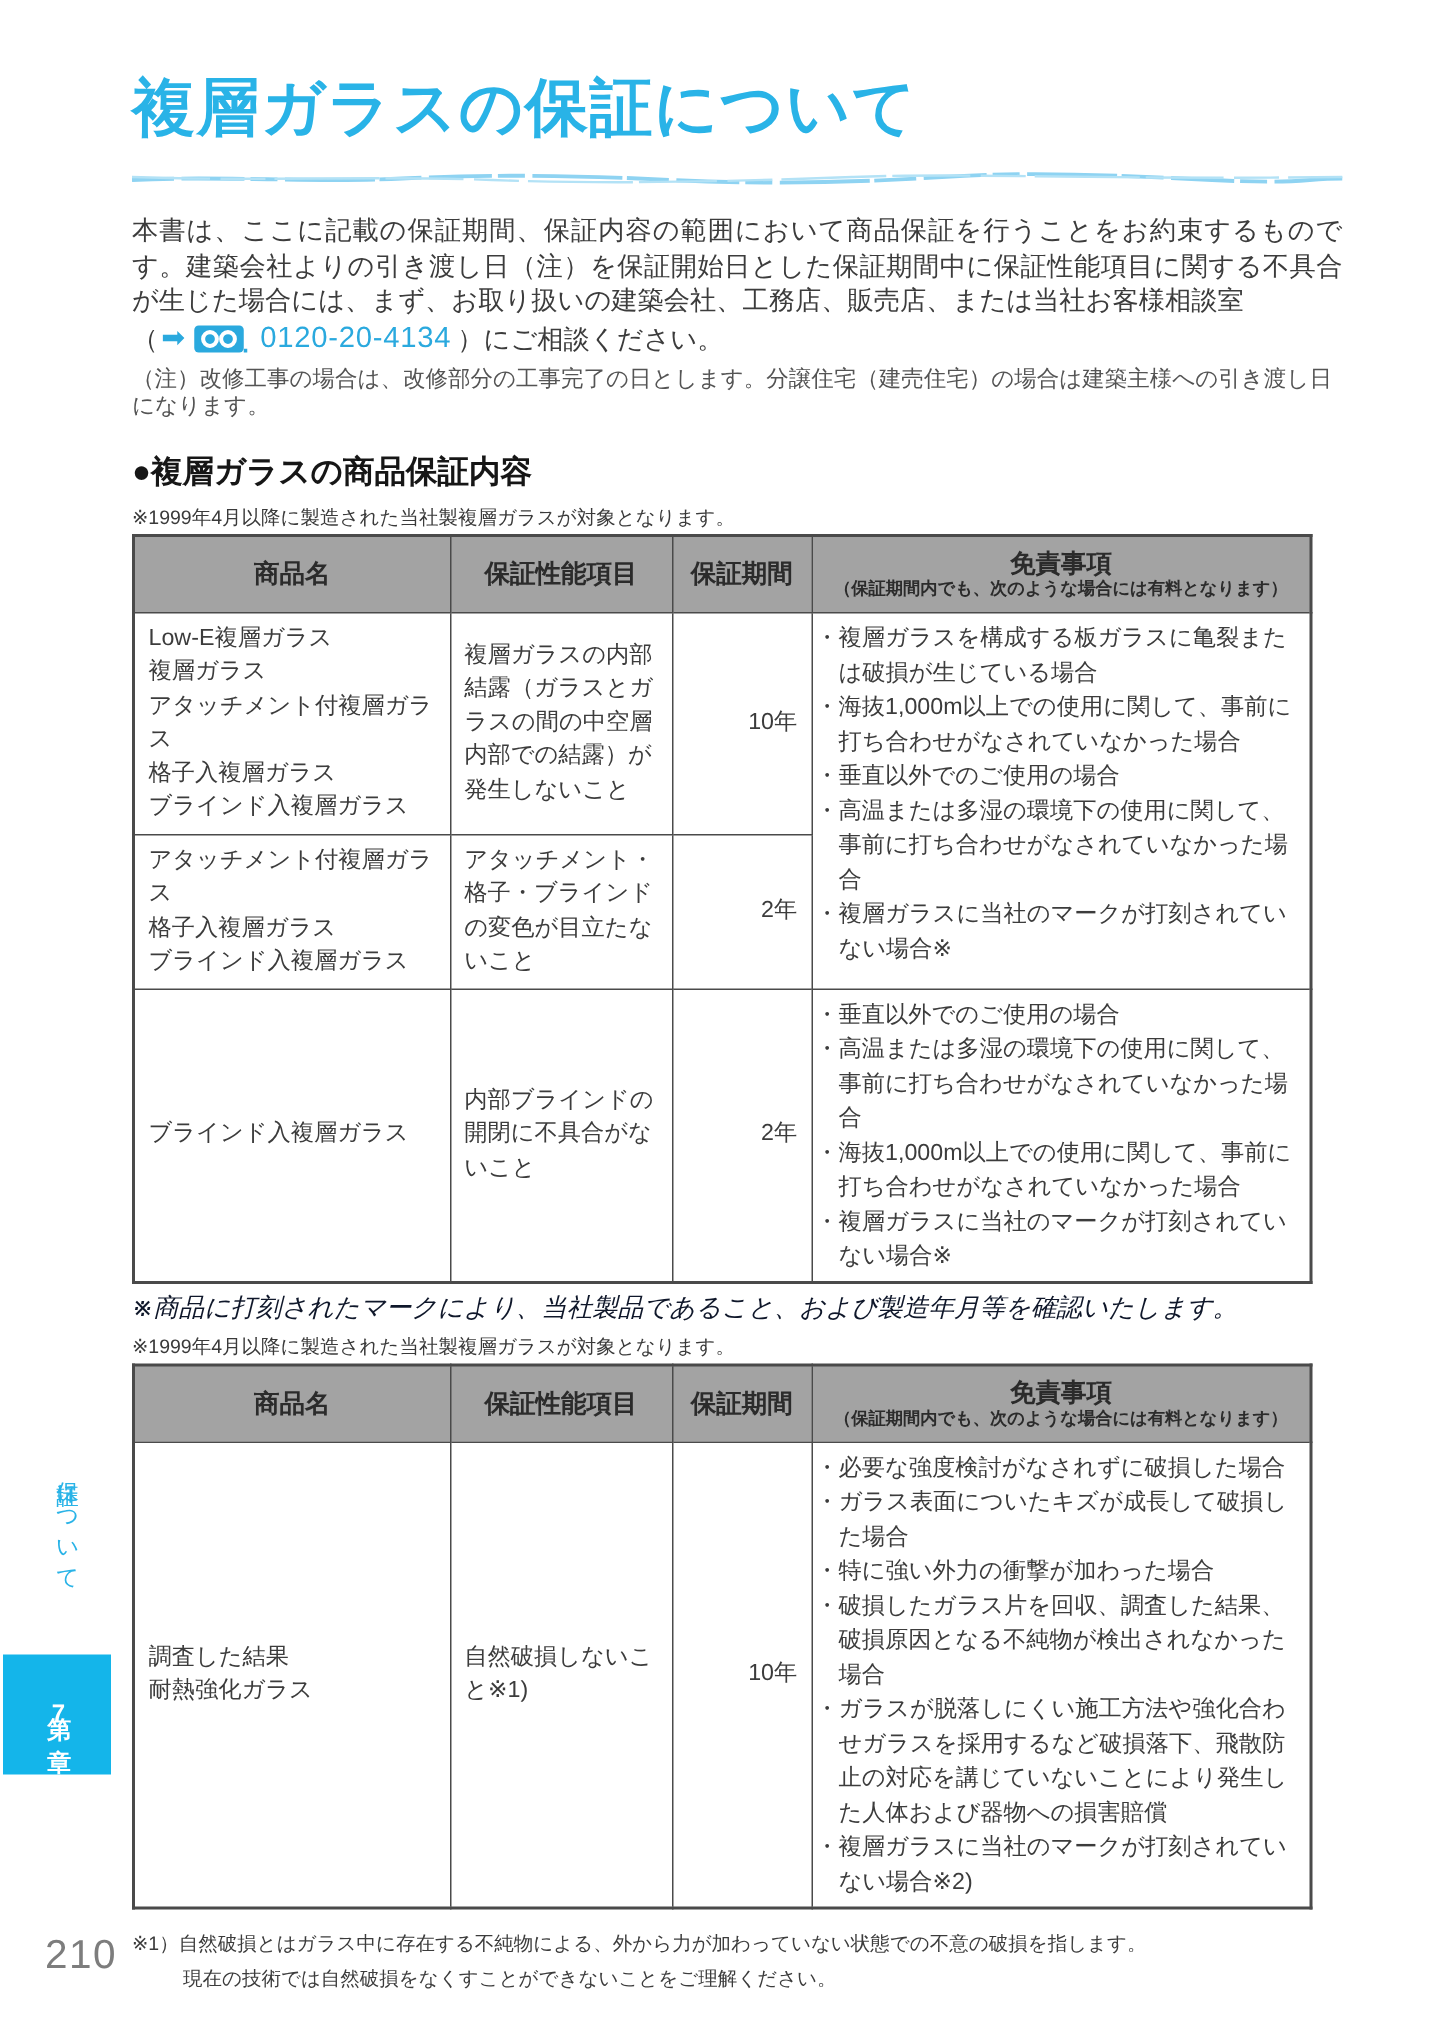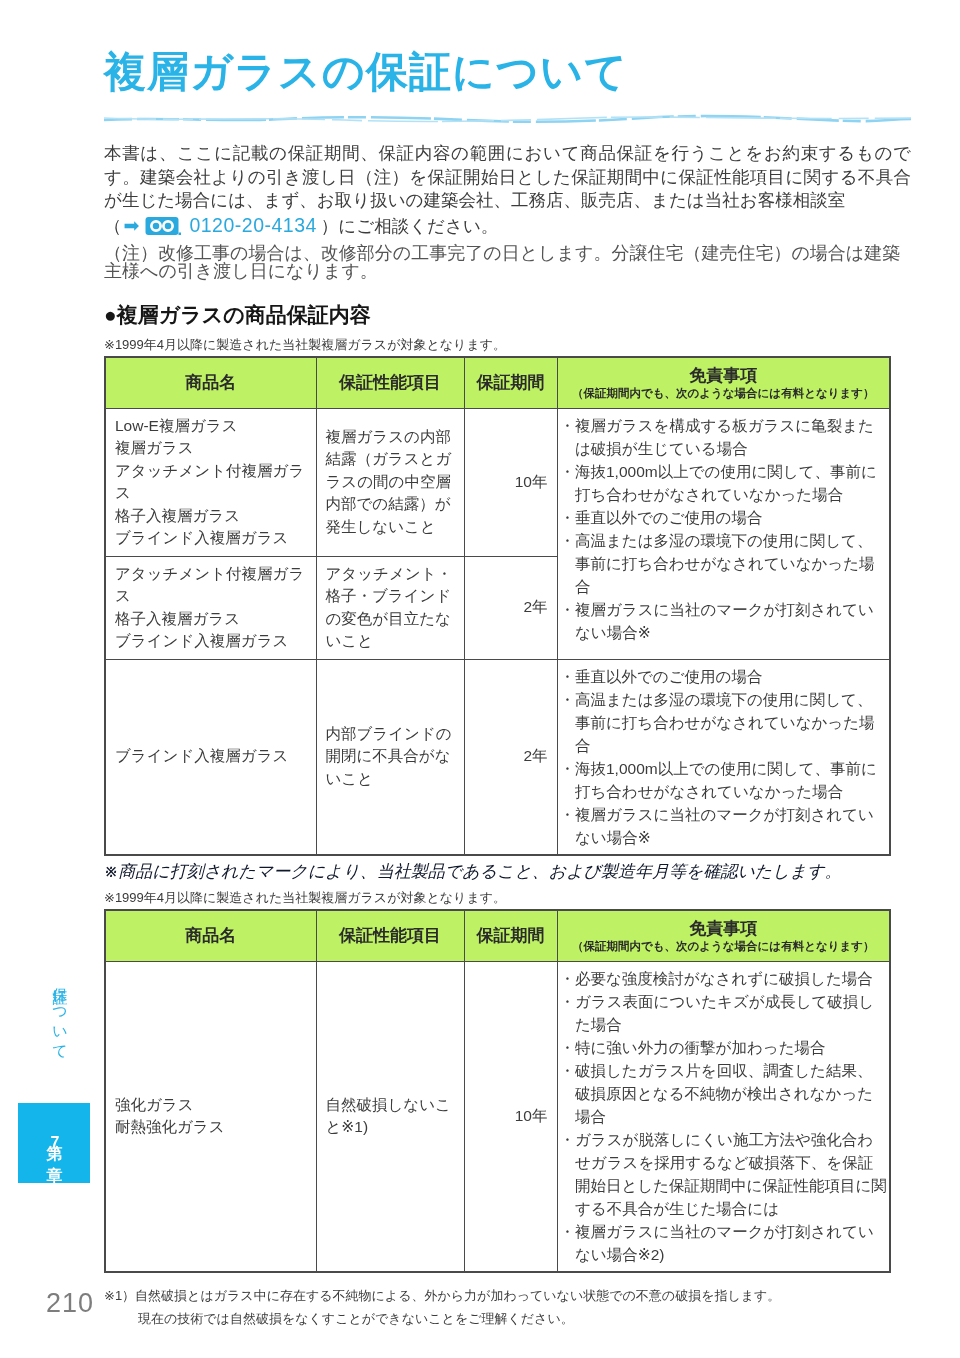--- a/index.html
+++ b/index.html
@@ -1,42 +1,42 @@
 <!DOCTYPE html>
 <html lang="ja"><head>
 <meta charset="utf-8">
 <style>
   html,body{margin:0;padding:0;background:#ffffff;}
   body{font-family:"Liberation Sans","DejaVu Sans",sans-serif;color:#3d3d3d;}
-  .page{position:relative;width:912px;height:1358px;background:#fff;overflow:hidden;margin-left:16px;}
+  .page{position:relative;width:912px;height:1358px;background:#fff;overflow:hidden;}
   .content{position:absolute;left:88px;top:0;width:807px;}
 
   
   .title{margin:46px 0 0 0;font-size:42px;line-height:52px;font-weight:bold;
          color:#29b3e7;letter-spacing:1px;}
   .brush{display:block;margin-top:16px;width:100%;height:10px;}
 
   
   .intro{margin:18px 0 0 0;font-size:17.5px;line-height:23.5px;text-align:justify;color:#3c3c3c;}
   .phone-line{display:flex;align-items:center;height:26px;font-size:17.5px;color:#3c3c3c;}
   .phone-line .arrow{color:#2aa9de;font-size:19px;margin:0 6px 0 2px;line-height:1;}
   .phone-line .dial{margin:0 8px 0 0;}
   .phone-num{color:#2aa9de;font-size:19.5px;letter-spacing:0.5px;margin-right:4px;}
-  .small-note{margin:5px 0 0 0;font-size:18px;line-height:18px;color:#545454;}
+  .small-note{margin:5px 0 0 0;font-size:15px;line-height:18px;color:#545454;}
 
   
   .sec-heading{margin:22px 0 0 0;font-size:21px;line-height:26px;font-weight:bold;color:#161616;}
   .table-note{margin:9px 0 3px 0;font-size:13px;line-height:16px;color:#3a3a3a;}
 
   
   table.wtable{border-collapse:collapse;width:785px;table-layout:fixed;}
   table.wtable th,table.wtable td{border:1.5px solid #4a4a4a;}
   table.wtable{border:2px solid #4a4a4a;}
   col.c1{width:211px;} col.c2{width:148px;} col.c3{width:93px;} col.c4{width:333px;}
-  thead th{background:#bef264;height:46px;vertical-align:middle;text-align:center;
+  thead th{background:#a3a3a3;height:46px;vertical-align:middle;text-align:center;
            font-size:17px;font-weight:600;color:#2b2b2b;padding:2px;}
   th .exh{font-size:17px;font-weight:600;line-height:20px;}
   th .exh-sub{font-size:11.5px;font-weight:600;line-height:14px;}
   tbody td{font-size:15.5px;line-height:22.5px;color:#3c3c3c;vertical-align:middle;
            padding:6px 9px;}
   td.period{text-align:right;}
   td.exemption{vertical-align:top;padding:5px 2px;line-height:23px;}
   .bullet{padding-left:1em;text-indent:-1em;}
   tr.h1{height:114px;} tr.h2{height:100px;} tr.h3{height:154px;} tr.h4{height:277px;}
   .tbl-footnote{margin:7px 0 0 0;font-size:17px;line-height:18px;color:#0f172a;font-style:italic;}
@@ -169,31 +169,31 @@
           <th>保証期間</th>
           <th>
             <div class="exh">免責事項</div>
             <div class="exh-sub">（保証期間内でも、次のような場合には有料となります）</div>
           </th>
         </tr>
       </thead>
       <tbody>
         <tr class="h4">
           <td>
-              <div class="prod-line">強化ガラス</div>
+              <div class="prod-line">調査した結果</div>
               <div class="prod-line">耐熱強化ガラス</div>
             </td>
           <td>自然破損しないこと※1)</td>
           <td class="period">10年</td>
           <td class="exemption">
               <div class="bullet">・必要な強度検討がなされずに破損した場合</div>
               <div class="bullet">・ガラス表面についたキズが成長して破損した場合</div>
               <div class="bullet">・特に強い外力の衝撃が加わった場合</div>
               <div class="bullet">・破損したガラス片を回収、調査した結果、破損原因となる不純物が検出されなかった場合</div>
-              <div class="bullet">・ガラスが脱落しにくい施工方法や強化合わせガラスを採用するなど破損落下、を保証開始日とした保証期間中に保証性能項目に関する不具合が生じた場合には</div>
+              <div class="bullet">・ガラスが脱落しにくい施工方法や強化合わせガラスを採用するなど破損落下、飛散防止の対応を講じていないことにより発生した人体および器物への損害賠償</div>
               <div class="bullet">・複層ガラスに当社のマークが打刻されていない場合※2)</div>
             </td>
         </tr>
       </tbody>
     </table>
 
     <div class="bottom-notes">
       <div>※1）自然破損とはガラス中に存在する不純物による、外から力が加わっていない状態での不意の破損を指します。</div>
       <div class="cont">現在の技術では自然破損をなくすことができないことをご理解ください。</div>
 

